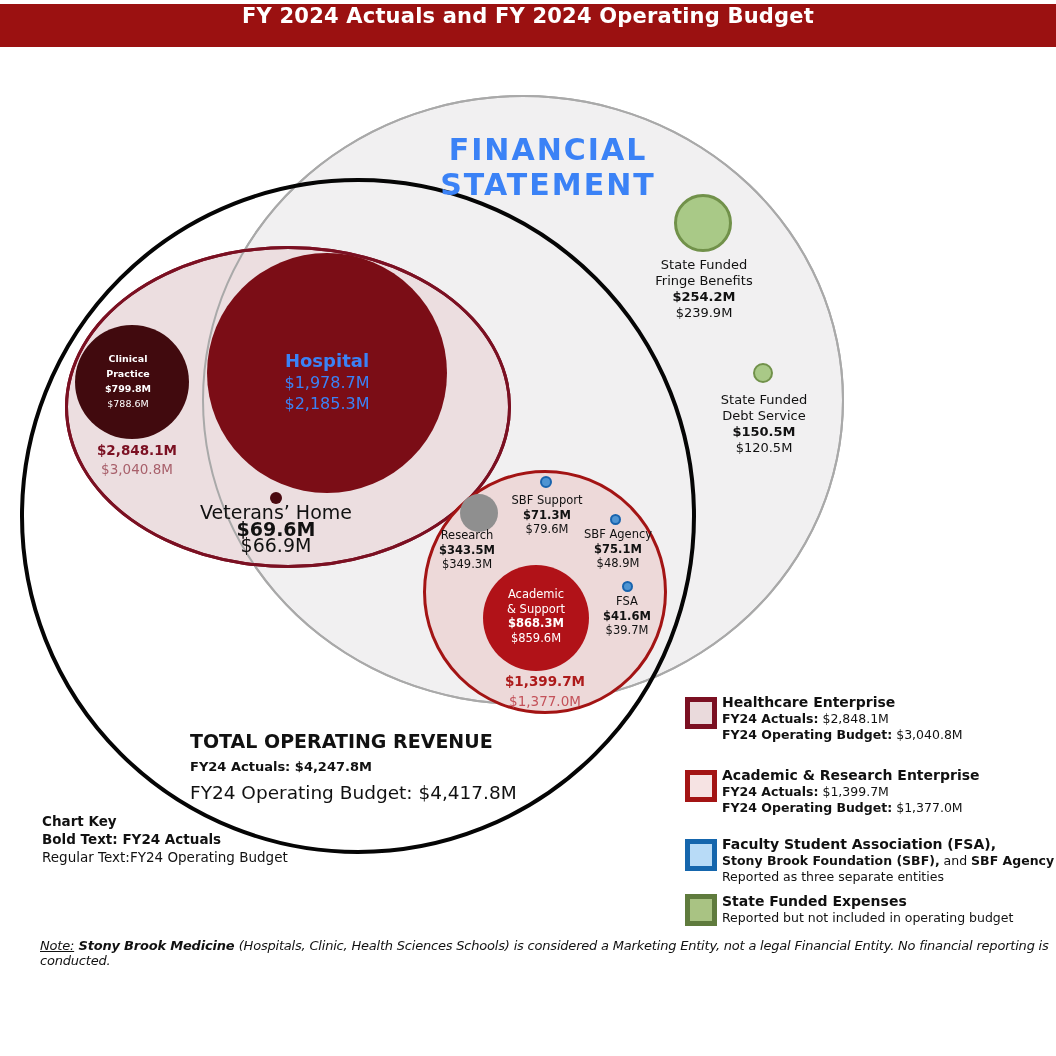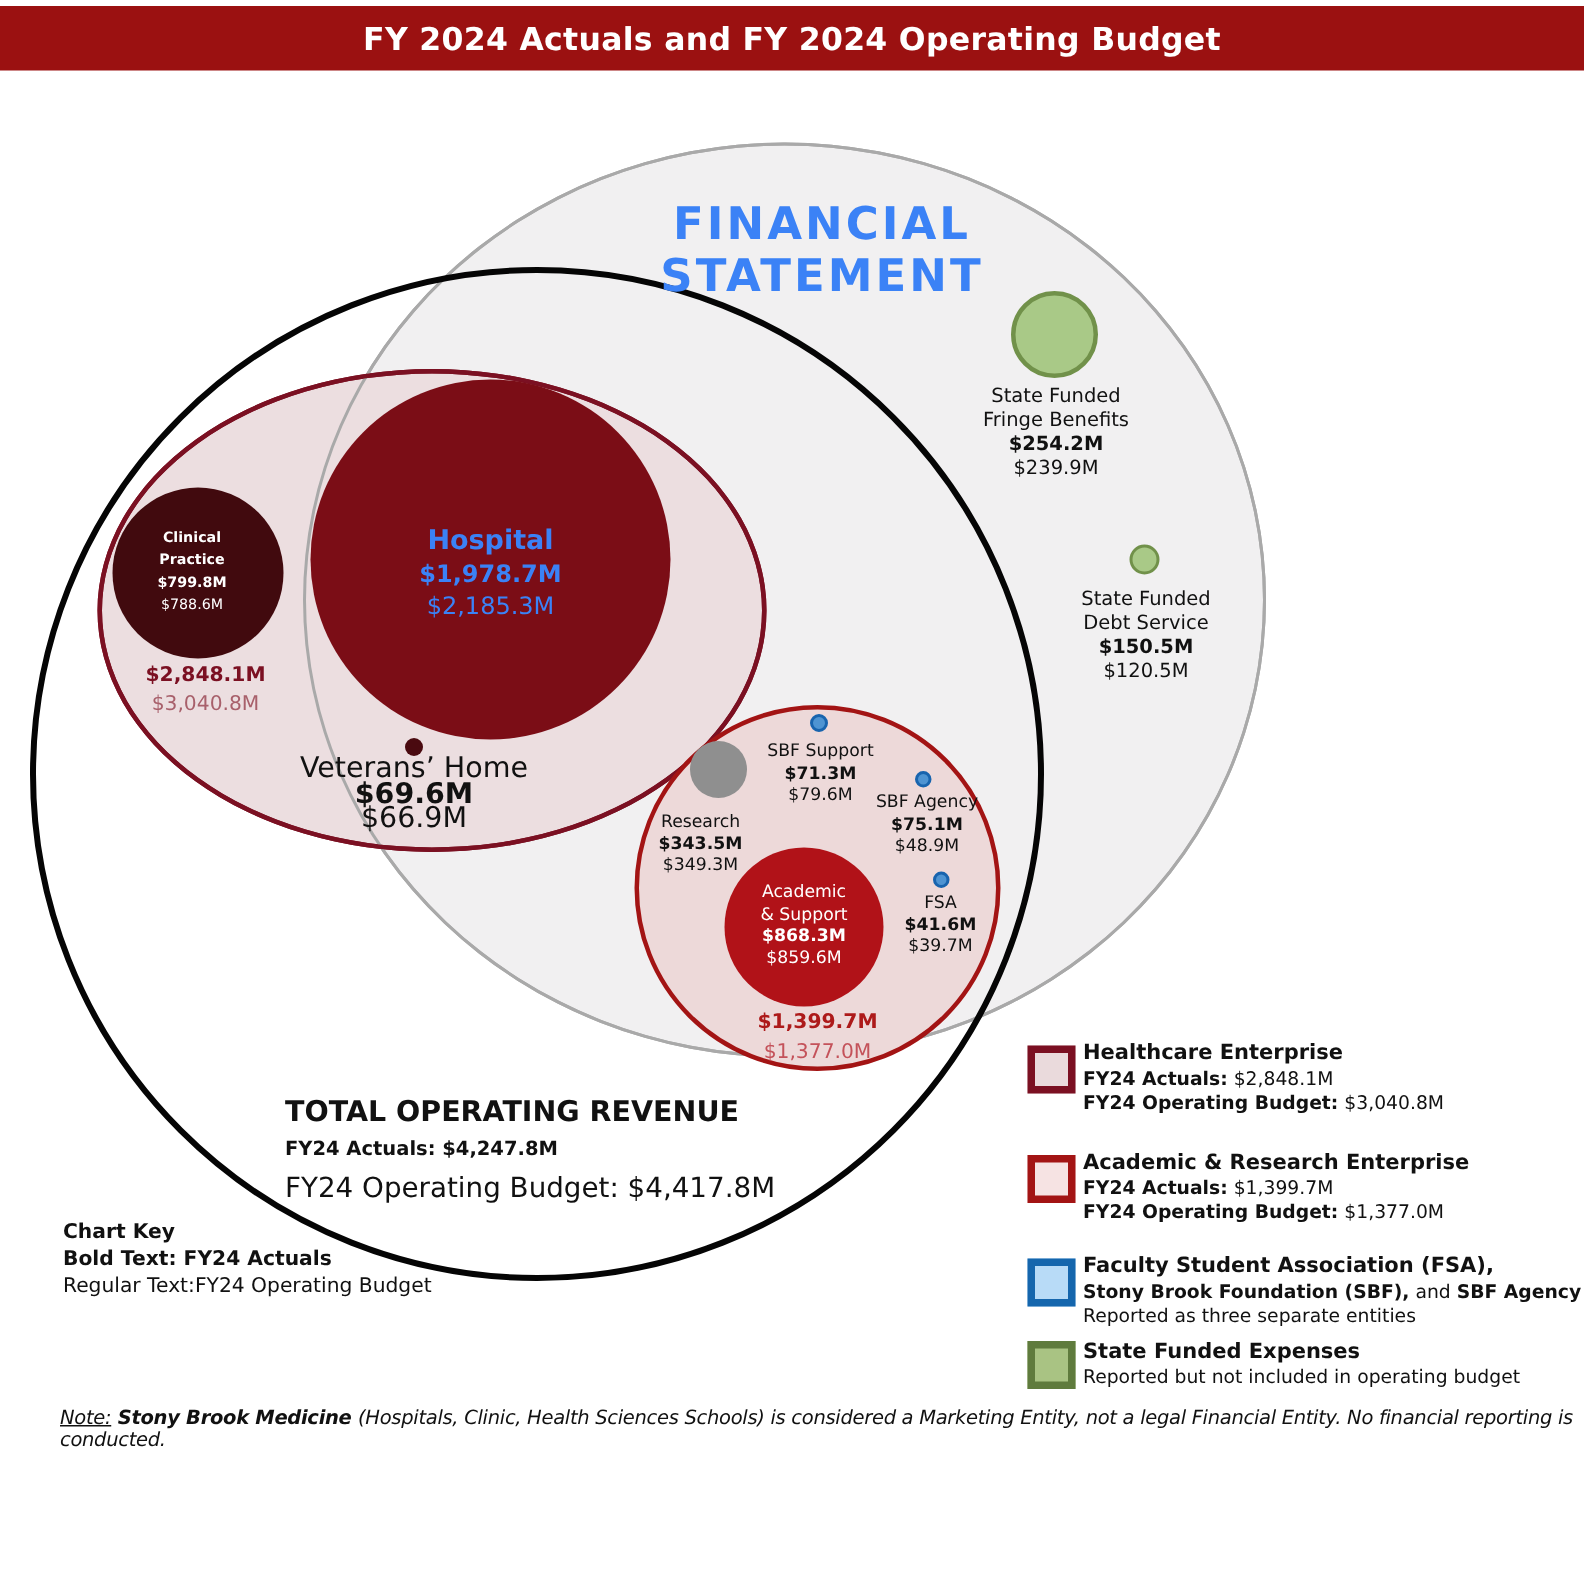--- a/index.html
+++ b/index.html
@@ -3,21 +3,21 @@
 <meta charset="utf-8">
 <style>
   html,body{margin:0;padding:0;background:#ffffff;}
   .stage{position:relative;width:1056px;height:1056px;background:#ffffff;overflow:hidden;
          font-family:"DejaVu Sans","Liberation Sans",sans-serif;color:#111;}
   .abs{position:absolute;box-sizing:border-box;}
   .circle{border-radius:50%;}
 
   
   .titlebar{left:0;top:4px;width:1056px;height:43px;background:#9B1111;
-            display:flex;align-items:center;justify-content:center;z-index:20;}
+            display:flex;align-items:flex-start;justify-content:center;z-index:20;}
   .titlebar span{color:#fff;font-weight:bold;font-size:21px;letter-spacing:.2px;}
 
   
   .gray-ellipse{left:202px;top:95px;width:642px;height:610px;background:#F1F0F1;
                 border:2px solid #A9A9A9;z-index:1;}
   .healthcare-ellipse{left:65px;top:246px;width:446px;height:322px;background:#ECDEE0;
                 border:3px solid #7B1022;z-index:2;}
   .gray-border-overlay{left:202px;top:95px;width:642px;height:610px;background:transparent;
                 border:2px solid #A9A9A9;z-index:3;}
   .healthcare-border-overlay{left:65px;top:246px;width:446px;height:322px;background:transparent;
@@ -40,29 +40,29 @@
   .black-ring{left:20px;top:178px;width:676px;height:676px;background:transparent;
               border:4px solid #050505;z-index:8;}
 
   
   .lbl{z-index:9;text-align:center;}
   .b{font-weight:bold;}
   .fs-label{left:348px;top:132px;width:400px;font-size:30px;font-weight:bold;
             color:#3b82f6;letter-spacing:2px;}
   .hospital-label{left:207px;top:349px;width:240px;color:#3b82f6;}
   .hospital-label .l1{font-size:18px;font-weight:bold;line-height:23px;}
-  .hospital-label .l2{font-size:16px;font-weight:bold;line-height:21px;}
+  .hospital-label .l2{font-size:16px;font-weight:normal;line-height:21px;}
   .hospital-label .l3{font-size:16px;line-height:21px;}
   .clinical-label{left:71px;top:351px;width:114px;color:#fff;font-size:9.5px;line-height:15px;}
   .hc-totals{left:57px;top:441px;width:160px;font-size:13.5px;line-height:19px;}
   .hc-totals .l1{color:#7B1022;font-weight:bold;}
   .hc-totals .l2{color:#A8606B;}
   .small-lbl{font-size:11.5px;line-height:14.5px;}
   .veterans-label{left:196px;top:504px;width:160px;font-size:19px;line-height:16.5px;}
-  .research-label{left:427px;top:540px;width:80px;}
+  .research-label{left:427px;top:528px;width:80px;}
   .sbf-support-label{left:502px;top:493px;width:90px;}
   .sbf-agency-label{left:573px;top:527px;width:90px;}
   .fsa-label{left:582px;top:594px;width:90px;}
   .acad-support-label{left:483px;top:587px;width:106px;color:#fff;font-size:11.5px;line-height:14.5px;}
   .ar-totals{left:465px;top:672px;width:160px;font-size:13.5px;line-height:19.5px;}
   .ar-totals .l1{color:#AD1A1A;font-weight:bold;}
   .ar-totals .l2{color:#C4525A;}
   .fringe-label{left:624px;top:257px;width:160px;font-size:13px;line-height:16px;}
   .debt-label{left:684px;top:392px;width:160px;font-size:13px;line-height:16px;}
 

